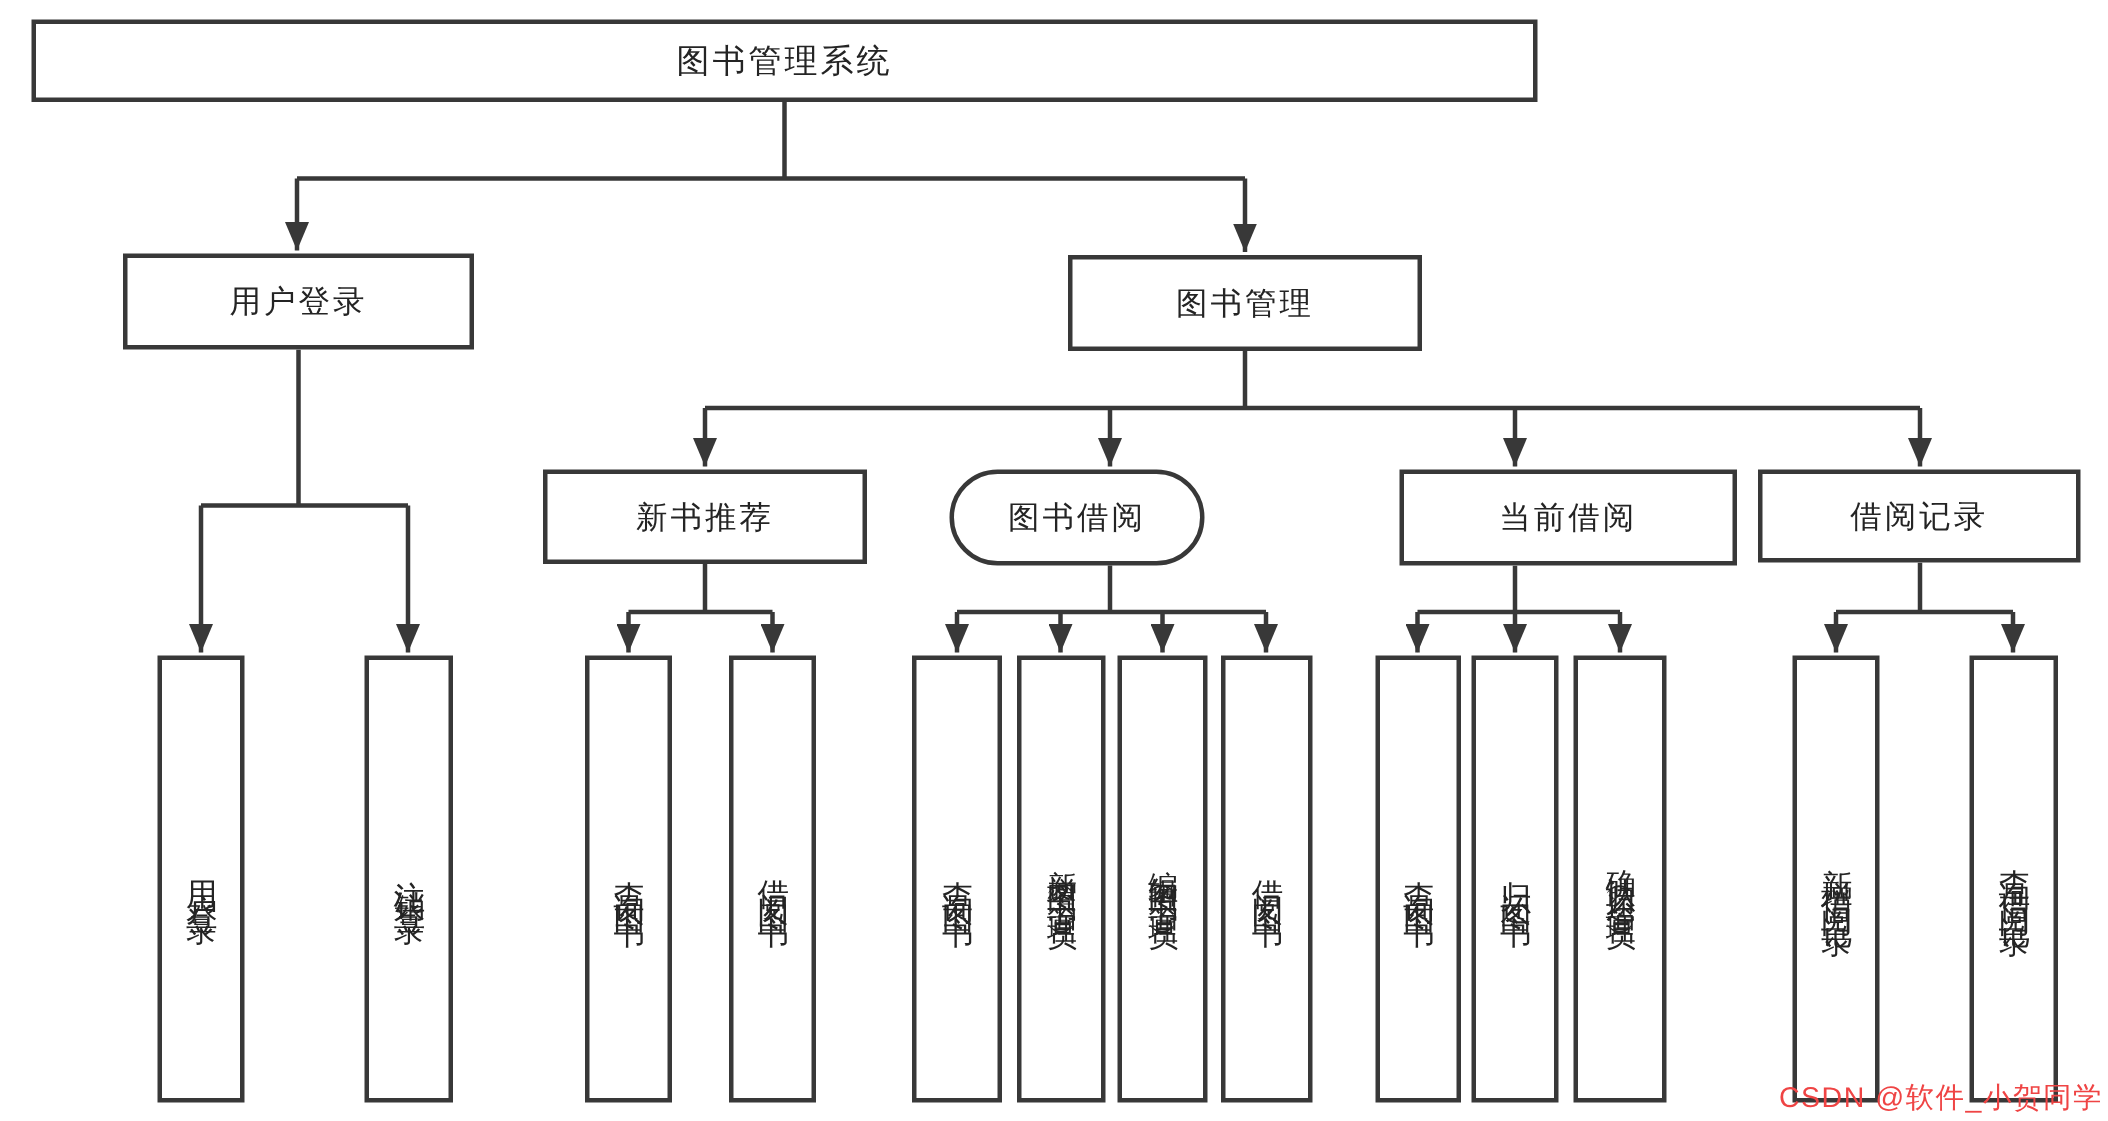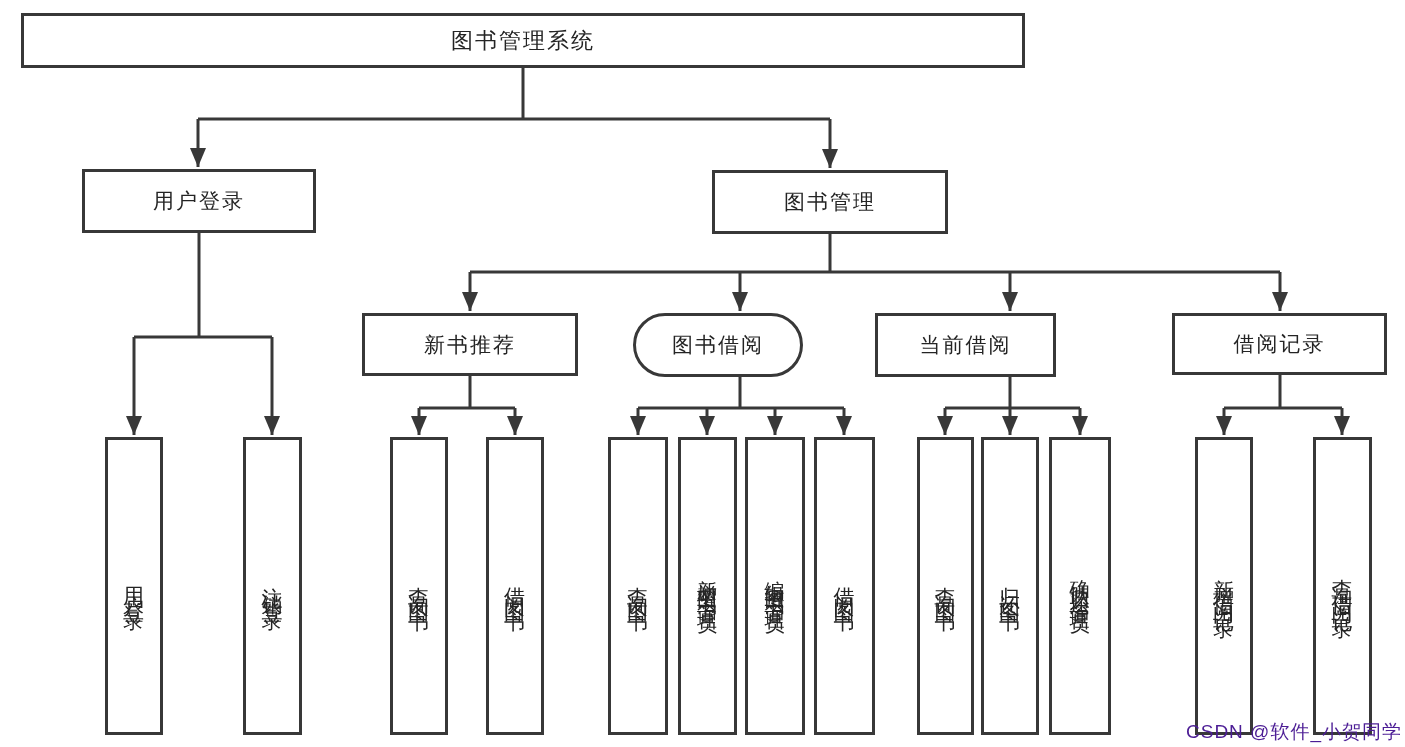--- a/index.html
+++ b/index.html
@@ -58,21 +58,21 @@
   }
   .vbox.long {
     font-size: 20px;
     letter-spacing: 5px;
   }
   .watermark {
     position: absolute;
     left: 1186px;
     top: 719px;
     font-size: 19px;
-    color: #4c1d95;
+    color: #ef4444;
     letter-spacing: 1px;
     white-space: nowrap;
     z-index: 5;
   }
 </style>
 </head>
 <body>
 
 <div class="canvas">
 
@@ -112,21 +112,21 @@
     <path fill="none" stroke="#383838" stroke-width="3" marker-end="url(#arrowhead)" d="M1342,408 V435"></path>
   </svg>
 
   <div class="hbox root-box" style="left:21px; top:13px; width:1004px; height:55px;">图书管理系统</div>
 
   <div class="hbox" style="left:82px; top:169px; width:234px; height:64px;">用户登录</div>
   <div class="hbox" style="left:362px; top:313px; width:216px; height:63px;">新书推荐</div>
 
   <div class="hbox" style="left:712px; top:170px; width:236px; height:64px;">图书管理</div>
   <div class="hbox" style="left:633px; top:313px; width:170px; height:64px;border-radius:32px;">图书借阅</div>
-  <div class="hbox" style="left:875px; top:313px; width:181px; height:64px;text-align:right;">当前借阅</div>
+  <div class="hbox" style="left:933px; top:313px; width:225px; height:64px;text-align:right;">当前借阅</div>
   <div class="hbox" style="left:1172px; top:313px; width:215px; height:62px;">借阅记录</div>
 
   <div class="vbox" style="left:105px; width:58px;">用户登录</div>
   <div class="vbox" style="left:243px; width:59px;">注销登录</div>
 
   <div class="vbox" style="left:390px; width:58px;">查询图书</div>
   <div class="vbox" style="left:486px; width:58px;">借阅图书</div>
 
   <div class="vbox" style="left:608px; width:60px;">查询图书</div>
   <div class="vbox long" style="left:678px; width:59px;">新增图书（管理员）</div>

